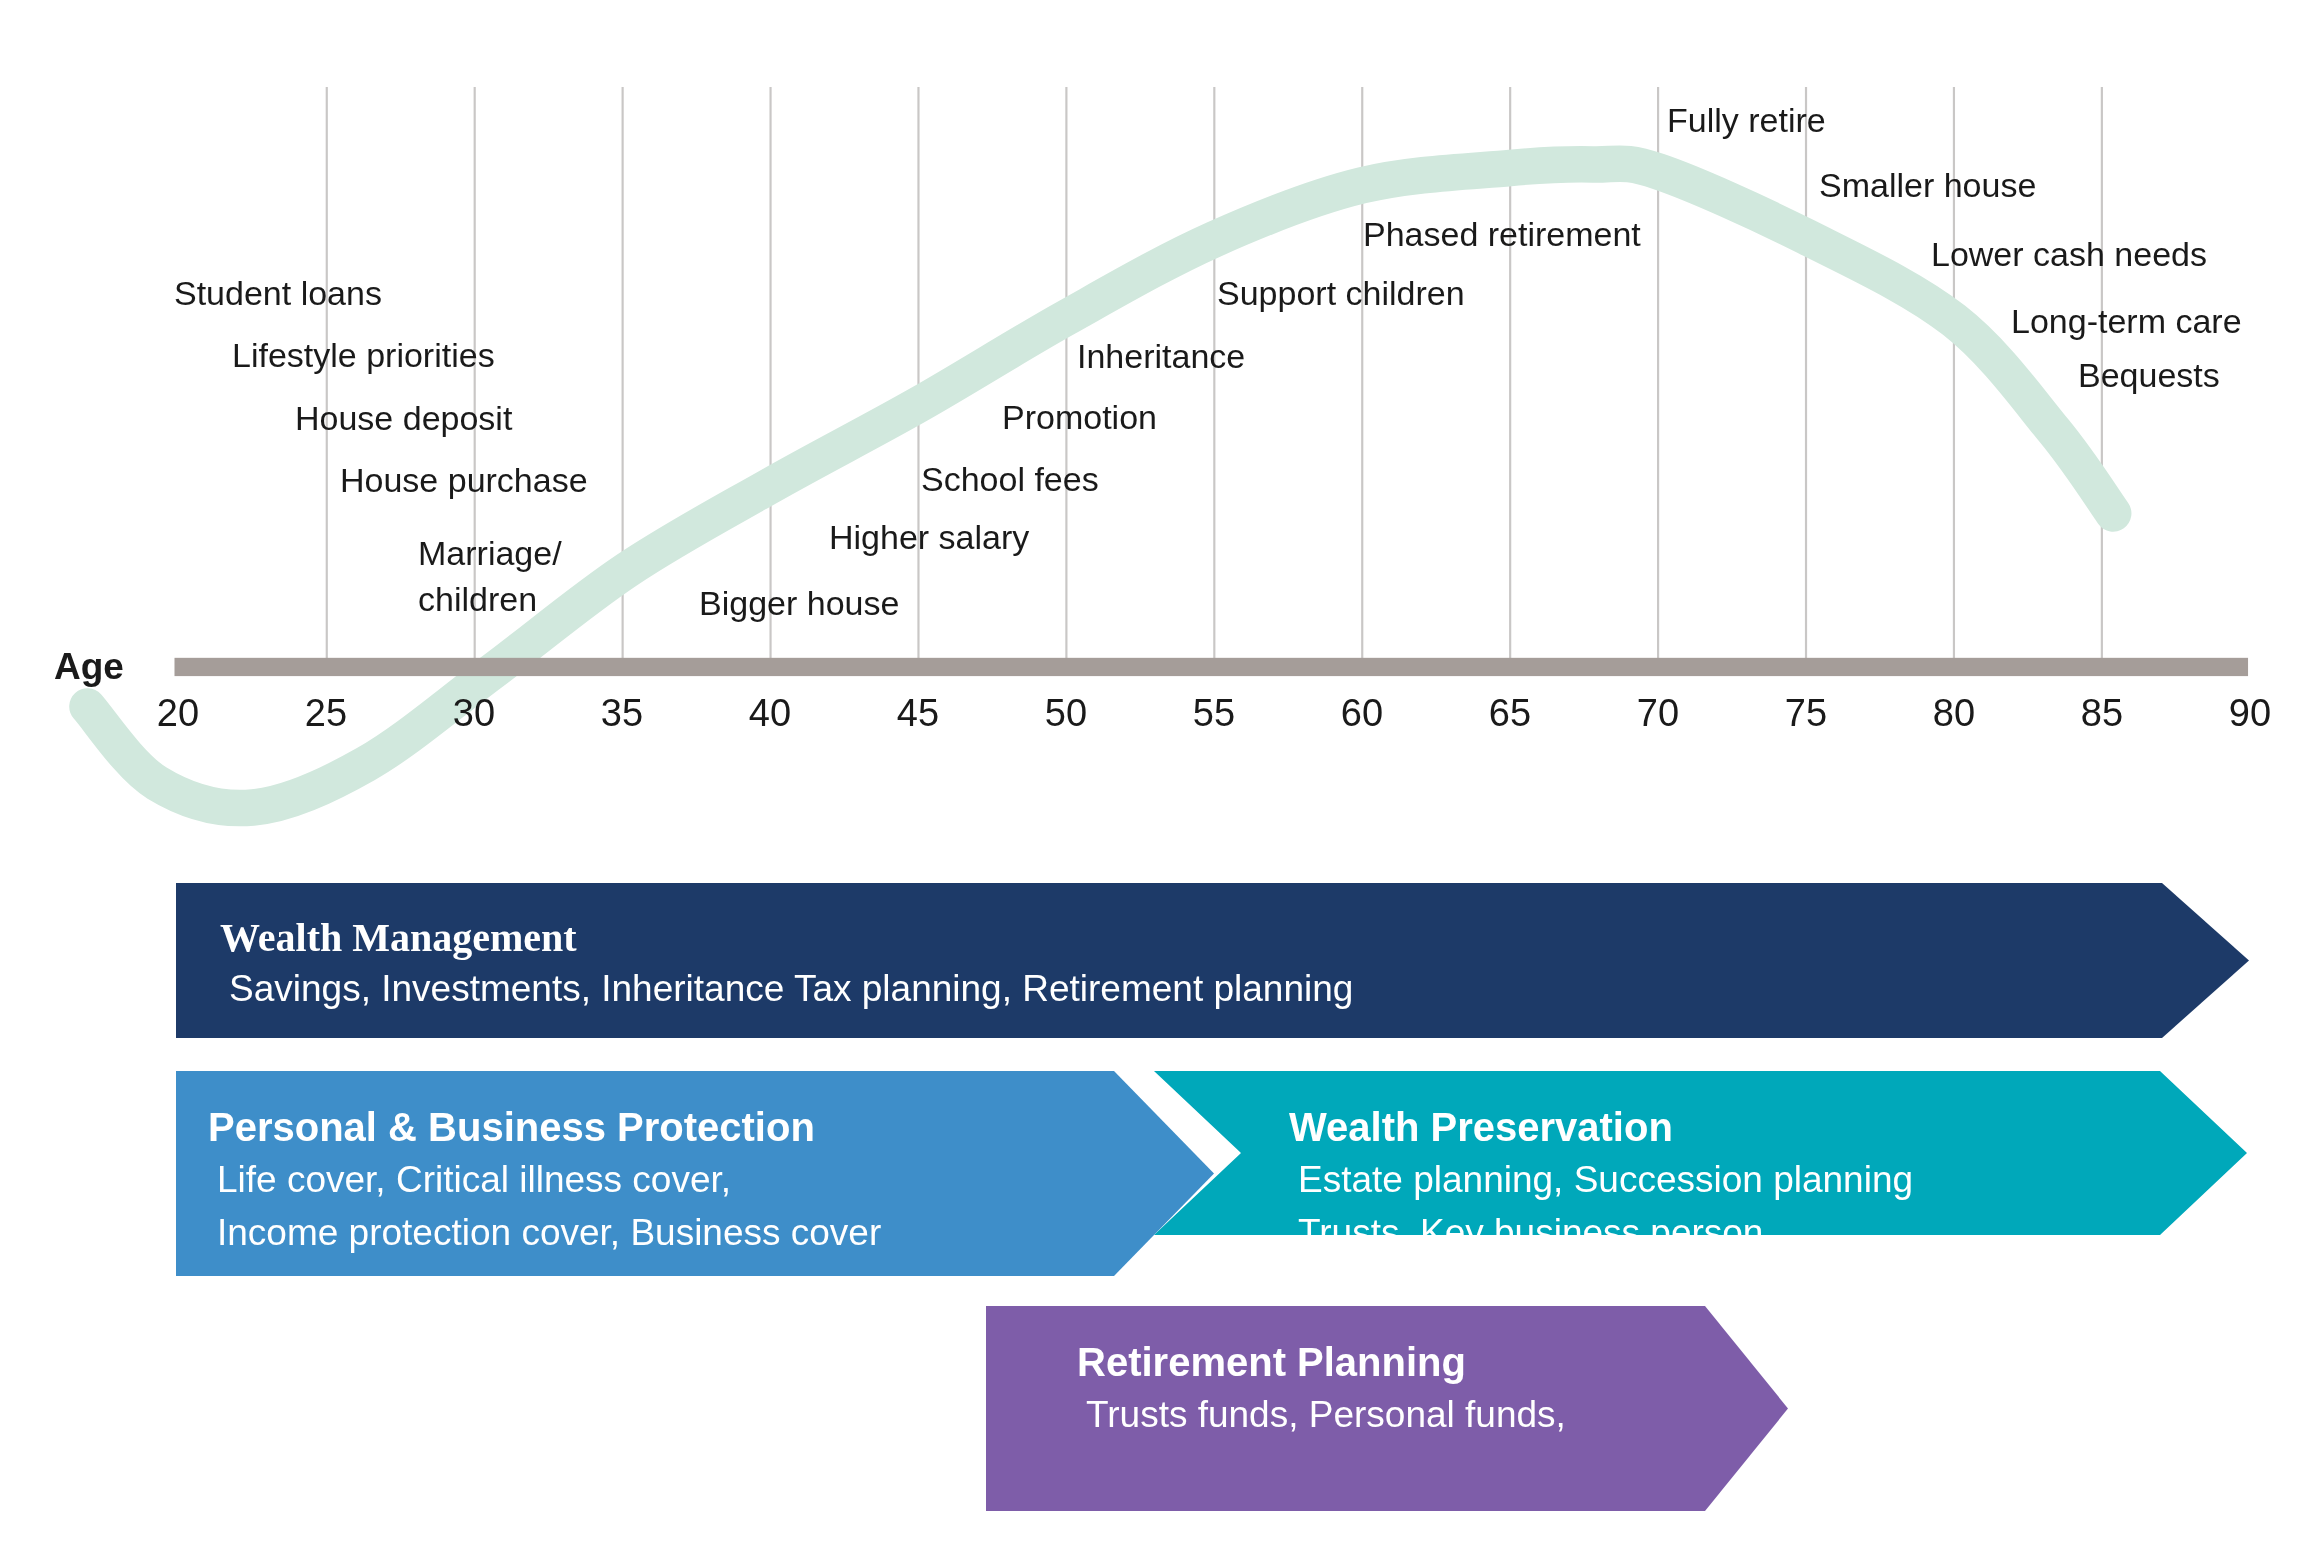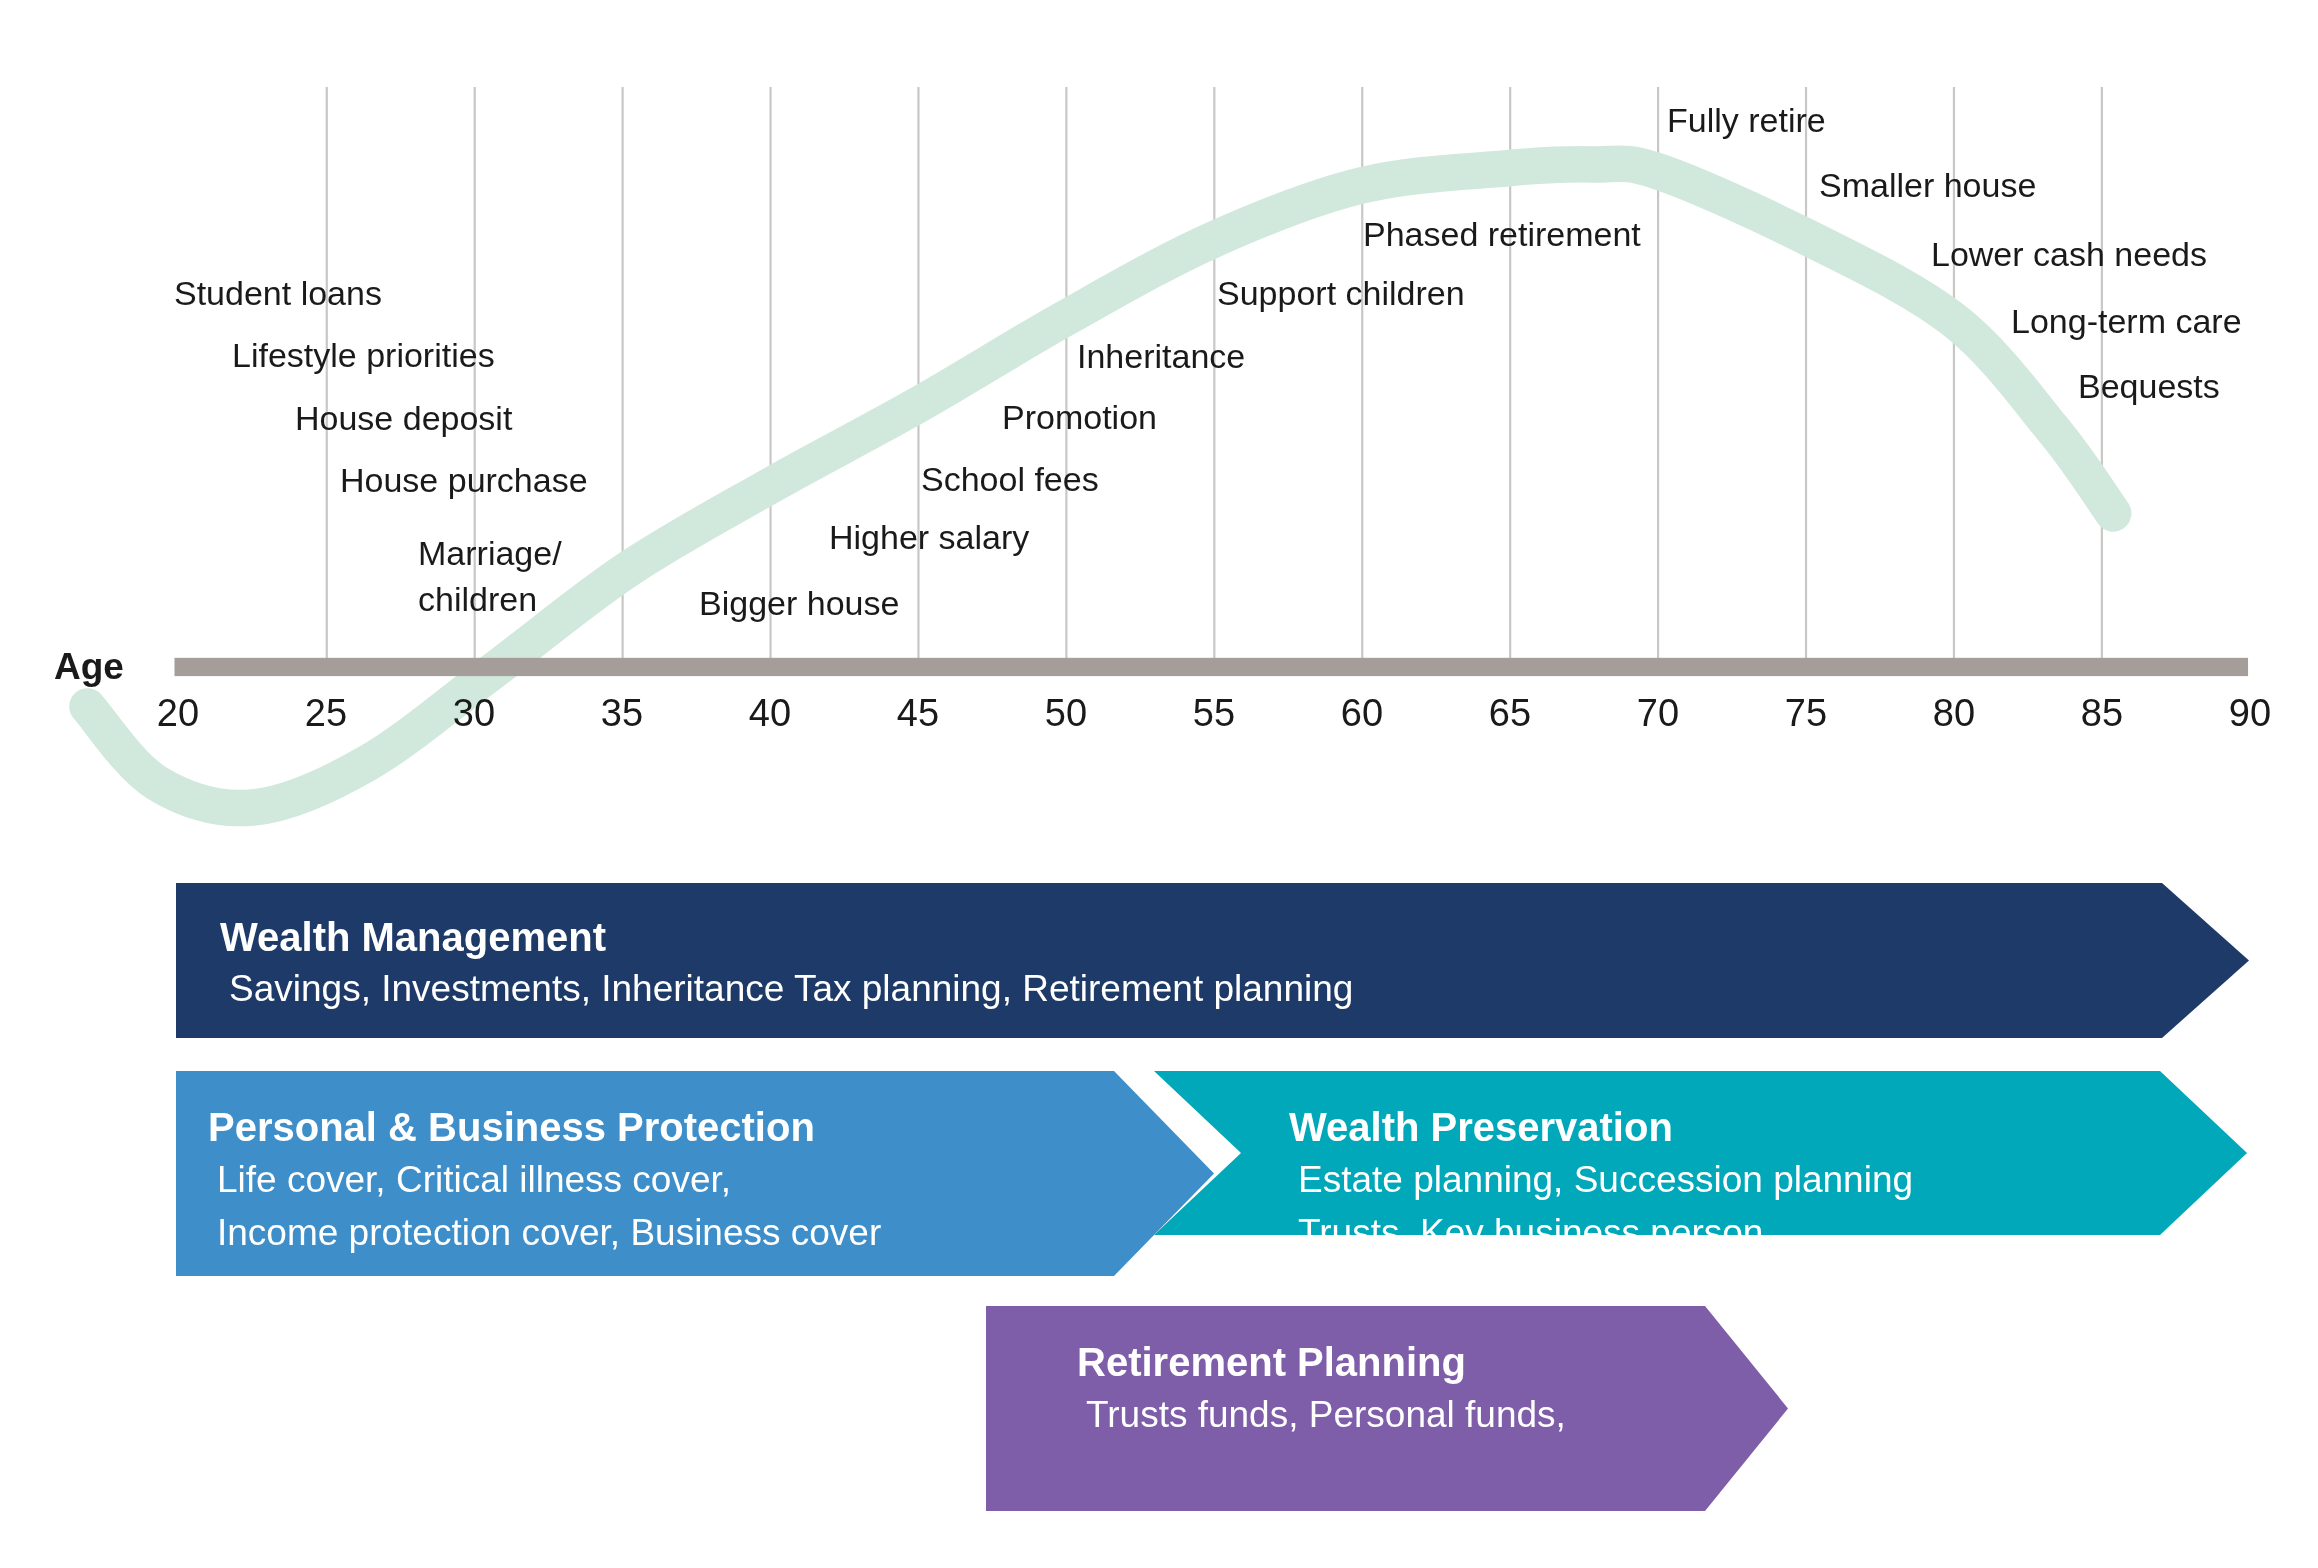--- a/index.html
+++ b/index.html
@@ -40,21 +40,21 @@
     position: absolute;
     color: #ffffff;
   }
   .band-title { font-size: 40px; font-weight: bold; line-height: 52px; }
   .band-line  { font-size: 37px; line-height: 53px; margin-left: 9px; }
   .band-wm {
     left: 176px; top: 883px; width: 2073px; height: 155px;
     padding: 30px 0 0 44px;
     clip-path: polygon(0 0, calc(100% - 87px) 0, 100% 50%, calc(100% - 87px) 100%, 0 100%);
   }
-  .band-wm .band-title { line-height: 49px; }
+  .band-wm .band-title { line-height: 49px; font-family: Liberation Serif, serif; }
   .band-pbp {
     left: 176px; top: 1071px; width: 1038px; height: 205px;
     padding: 30px 0 0 32px;
     clip-path: polygon(0 0, calc(100% - 100px) 0, 100% 50%, calc(100% - 100px) 100%, 0 100%);
   }
   .band-wp {
     left: 1154px; top: 1071px; width: 1093px; height: 164px;
     padding: 30px 0 0 135px;
     clip-path: polygon(0 0, calc(100% - 87px) 0, 100% 50%, calc(100% - 87px) 100%, 0 100%, 87px 50%);
   }
@@ -117,21 +117,21 @@
   <div class="event" style="left:829px;top:514px">Higher salary</div>
   <div class="event" style="left:921px;top:456px">School fees</div>
   <div class="event" style="left:1002px;top:394px">Promotion</div>
   <div class="event" style="left:1077px;top:333px">Inheritance</div>
   <div class="event" style="left:1217px;top:270px">Support children</div>
   <div class="event" style="left:1363px;top:211px">Phased retirement</div>
   <div class="event" style="left:1667px;top:97px">Fully retire</div>
   <div class="event" style="left:1819px;top:162px">Smaller house</div>
   <div class="event" style="left:1931px;top:231px">Lower cash needs</div>
   <div class="event" style="left:2011px;top:298px">Long-term care</div>
-  <div class="event" style="left:2078px;top:363px">Bequests</div>
+  <div class="event" style="left:2078px;top:352px">Bequests</div>
 
   <div class="band band-wm" style="background: rgb(29, 58, 104);">
     <div class="band-title">Wealth Management</div>
     <div class="band-line">Savings, Investments, Inheritance Tax planning, Retirement planning</div>
   </div>
 
   <div class="band band-pbp" style="background: rgb(62, 142, 201);">
     <div class="band-title">Personal &amp; Business Protection</div>
     <div class="band-line">Life cover, Critical illness cover,</div>
     <div class="band-line">Income protection cover, Business cover</div>

